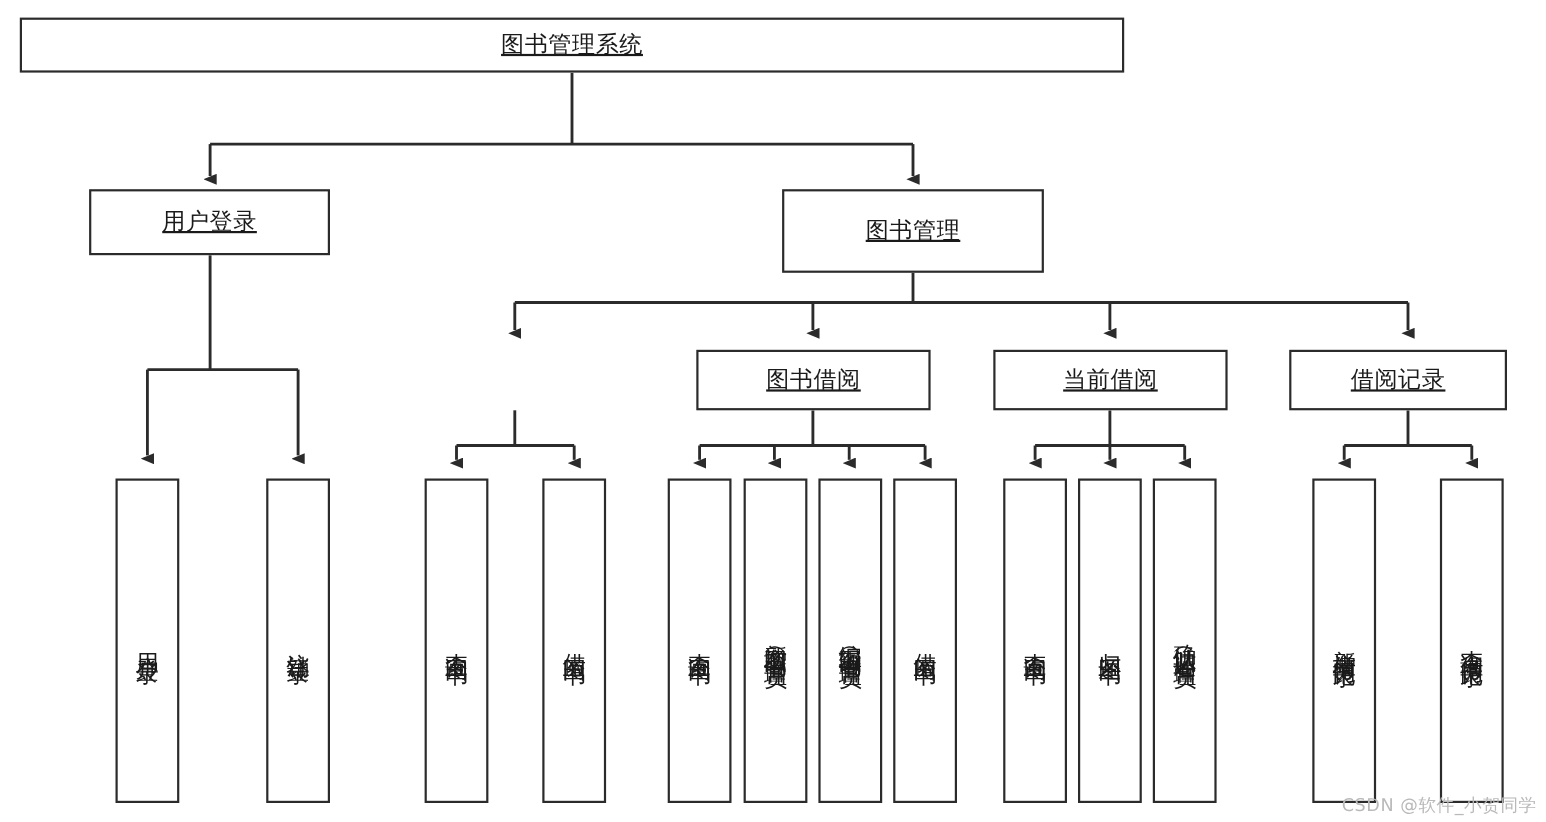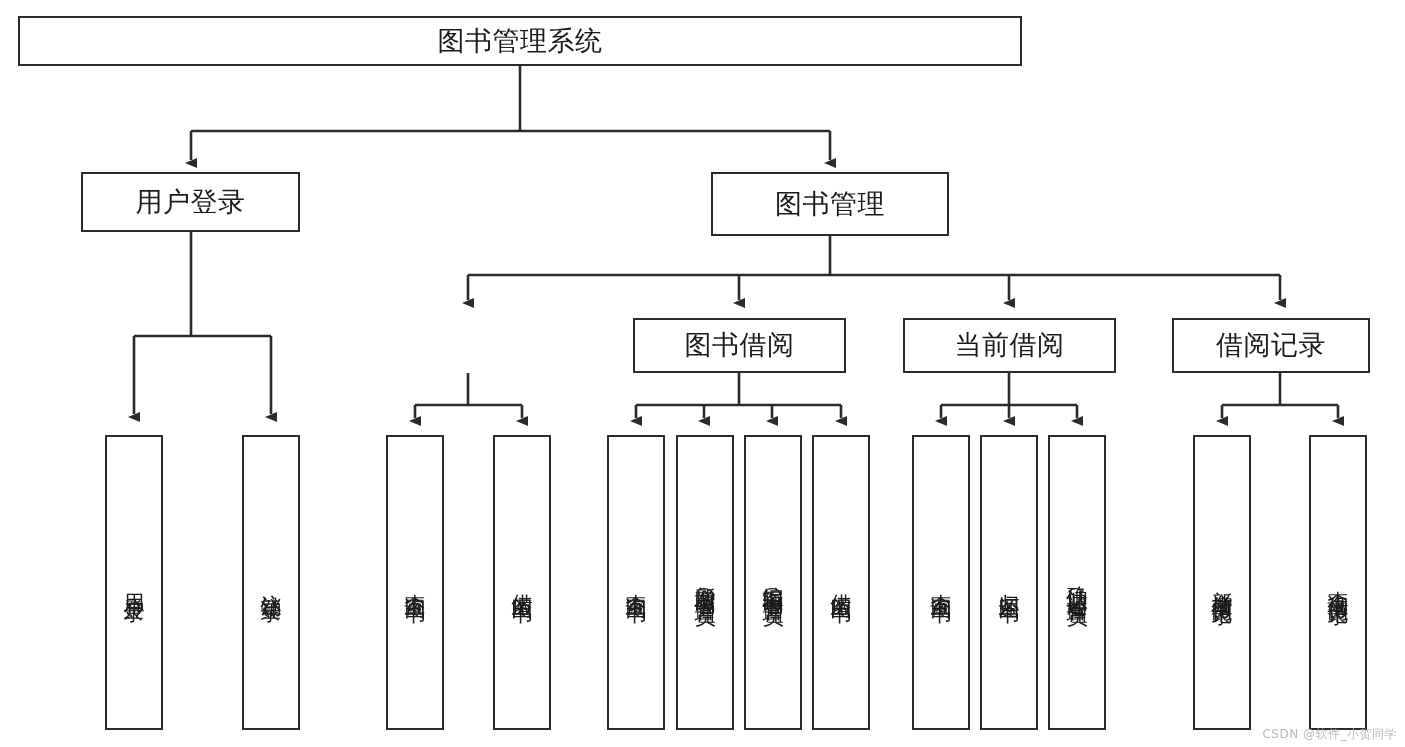--- a/index.html
+++ b/index.html
@@ -35,41 +35,42 @@
     justify-content: center;
     color: #1a1a1a;
   }
   .node .label {
     display: block;
     text-align: center;
     line-height: 1.12;
     letter-spacing: 0.5px;
   }
   .node.horiz .label {
-    font-size: 27px;
+    font-size: 21px;
     white-space: nowrap;
+    text-decoration: underline;
   }
   .node.vert {
     align-items: center;
     justify-content: center;
   }
   .node.vert .label {
     writing-mode: vertical-rl;
     text-orientation: upright;
     font-size: 21px;
     line-height: 1.05;
     letter-spacing: 3px;
     white-space: nowrap;
     max-height: 270px;
   }
   #watermark {
     position: absolute;
     right: 8px;
     bottom: 4px;
-    font-size: 12px;
+    font-size: 16px;
     color: #b9b9b9;
     letter-spacing: 0.5px;
     white-space: nowrap;
   }
 </style>
 </head>
 <body>
 
 <div id="canvas">
 
@@ -123,21 +124,21 @@
     </g>
   </svg>
 
   <div class="node horiz" style="left:18px; top:16px; width:1004px; height:50px;">
     <span class="label">图书管理系统</span>
   </div>
 
   <div class="node horiz" style="left:81px; top:172px; width:219px; height:60px;">
     <span class="label">用户登录</span>
   </div>
-  <div class="node horiz" style="left:711px; top:172px; width:238px; height:64px;">
+  <div class="node horiz" style="left:711px; top:172px; width:238px; height:76px;">
     <span class="label">图书管理</span>
   </div>
 
   <div class="node horiz" style="left:633px; top:318px; width:213px; height:55px;">
     <span class="label">图书借阅</span>
   </div>
   <div class="node horiz" style="left:903px; top:318px; width:213px; height:55px;">
     <span class="label">当前借阅</span>
   </div>
   <div class="node horiz" style="left:1172px; top:318px; width:198px; height:55px;">

